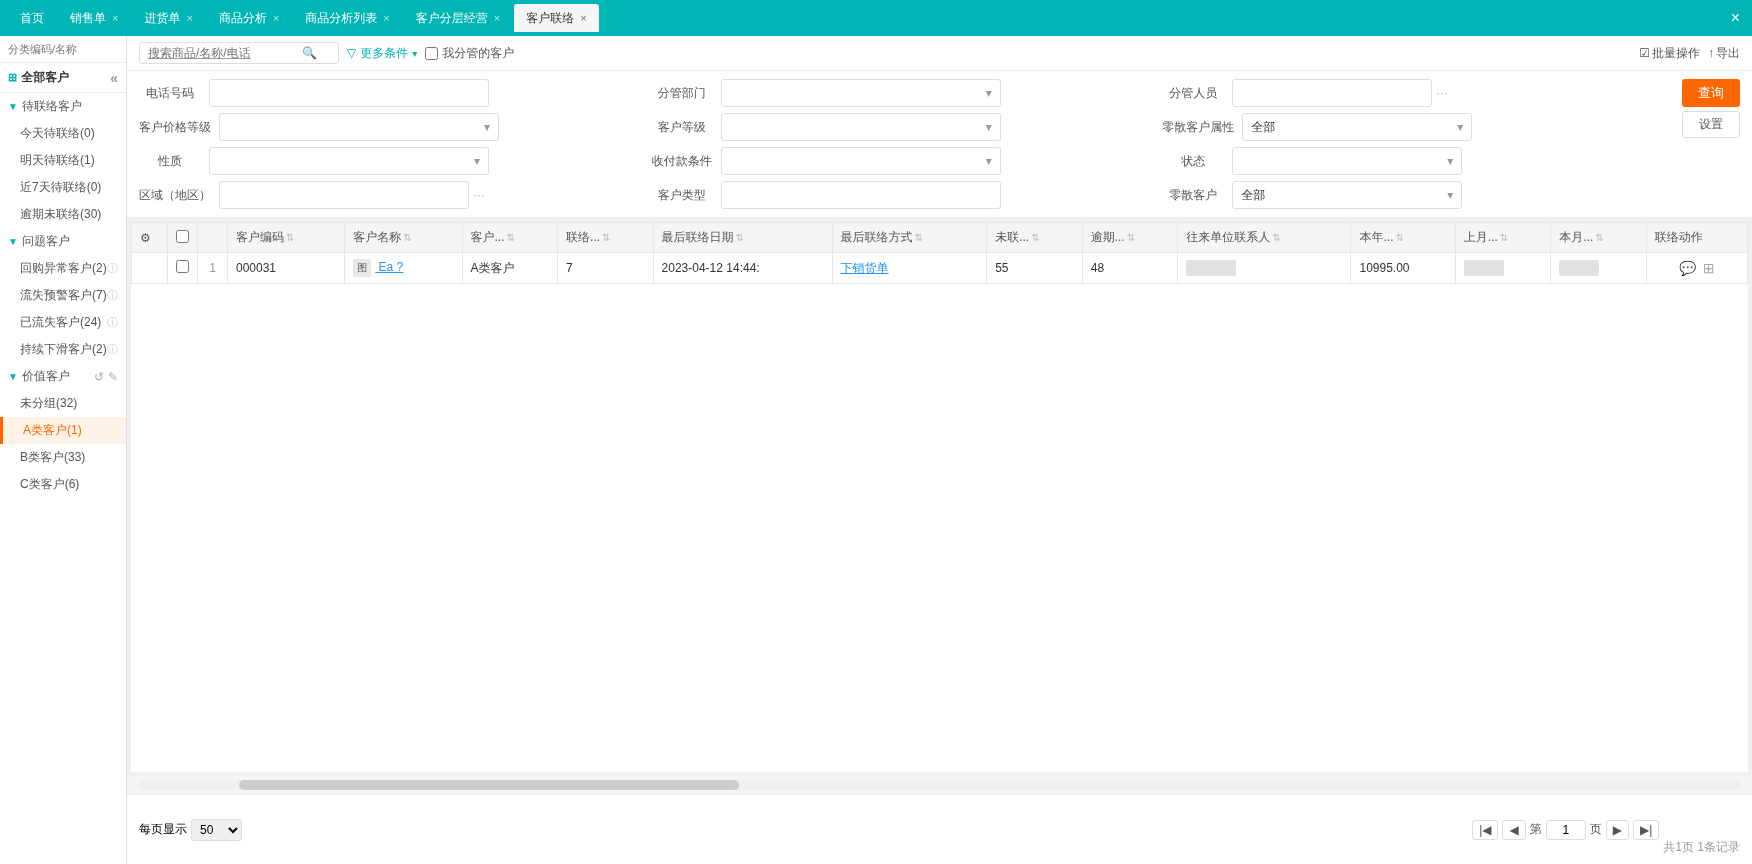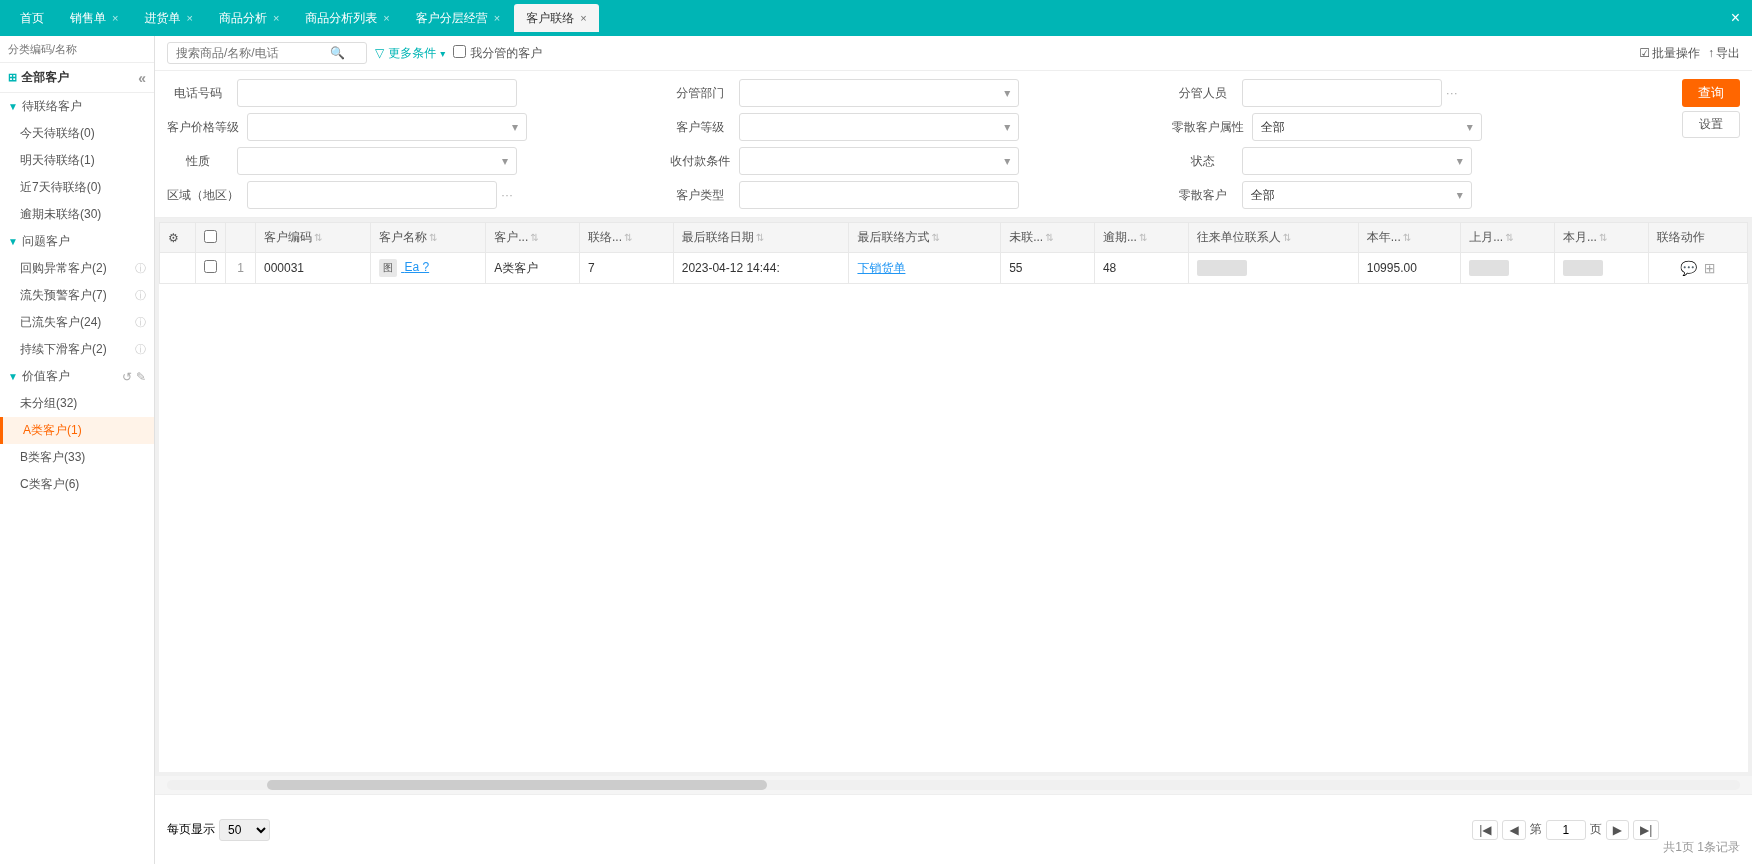--- a/index.html
+++ b/index.html
@@ -32,21 +32,21 @@
 
     
     .main-wrapper {
       display: flex;
       height: calc(864px - 36px);
       background: #f0f0f0;
     }
 
     
     .sidebar {
-      width: 155px;
+      width: 127px;
       background: white;
       border-right: 1px solid #e0e0e0;
       overflow-y: auto;
       flex-shrink: 0;
     }
     .sidebar-search {
       display: flex;
       align-items: center;
       padding: 6px 8px;
       border-bottom: 1px solid #eee;
@@ -123,21 +123,21 @@
     .filter-btn {
       display: flex;
       align-items: center;
       gap: 4px;
       color: #00b5b5;
       cursor: pointer;
       font-size: 12px;
     }
     .my-customer-check {
       display: flex;
-      align-items: flex-start;
+      align-items: center;
       gap: 4px;
       color: #555;
       cursor: pointer;
     }
     .action-btns {
       margin-left: auto;
       display: flex;
       align-items: center;
       gap: 8px;
     }
@@ -443,21 +443,21 @@
     </div>
     <div class="sidebar-item">
       <span>C类客户(6)</span>
     </div>
   </div>
 
   <div class="content-area">
 
     <div class="filter-bar">
       <div class="search-box">
-        <input type="text" style="width: 150px;" placeholder="搜索商品/名称/电话">
+        <input type="text" style="width: 150px; text-decoration: underline;" placeholder="搜索商品/名称/电话">
         <span style="color:#00b5b5; cursor:pointer;">🔍</span>
       </div>
       <div class="filter-btn">
         <span style="color:#00b5b5;">▽</span>
         <span>更多条件</span>
         <span style="font-size:10px;">▾</span>
       </div>
       <div class="my-customer-check">
         <input type="checkbox" style="">
         <span>我分管的客户</span>

